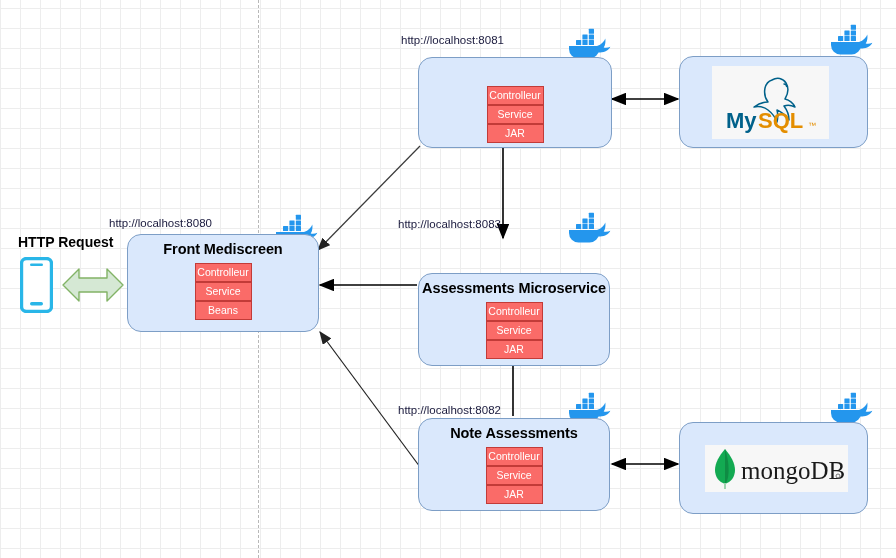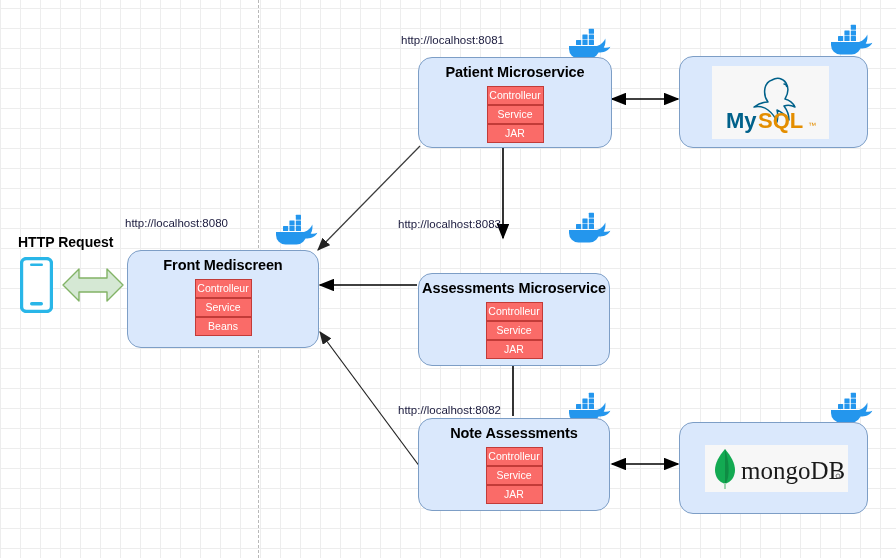--- a/index.html
+++ b/index.html
@@ -153,39 +153,39 @@
       <rect x="10" y="45" width="13" height="3.4" rx="1.7" fill="#29b6e8"></rect>
     </svg>
   </div>
 
   <div class="phone" style="left:62px; top:262px; width:62px; height:46px;">
     <svg width="62" height="46" viewBox="0 0 62 46">
       <path d="M1,23 L17,7 L17,16 L45,16 L45,7 L61,23 L45,39 L45,30 L17,30 L17,39 Z" fill="#d5e8d4" stroke="#82b366" stroke-width="1.4" stroke-linejoin="round"></path>
     </svg>
   </div>
 
-  <div class="url-label" style="left:125px; top:217px;text-align:right;">http://localhost:8080</div>
+  <div class="url-label" style="left:109px; top:217px;text-align:right;">http://localhost:8080</div>
 
   <div class="docker" style="left:270px; top:214px; width:50px; height:32px;">
     <svg width="50" height="32" viewBox="0 0 50 32">
       <g fill="#2496ed">
         <rect x="13" y="12" width="5.2" height="5" rx="0.5"></rect>
         <rect x="19.4" y="12" width="5.2" height="5" rx="0.5"></rect>
         <rect x="25.8" y="12" width="5.2" height="5" rx="0.5"></rect>
         <rect x="19.4" y="6.4" width="5.2" height="5" rx="0.5"></rect>
         <rect x="25.8" y="6.4" width="5.2" height="5" rx="0.5"></rect>
         <rect x="25.8" y="0.8" width="5.2" height="5" rx="0.5"></rect>
         <path d="M6,18 h30 a0,0 0 0 1 0,0 v3 a9.5,9.5 0 0 1 -9.5,9.5 h-11 A9.5,9.5 0 0 1 6,21 Z"></path>
         <path d="M34,18 c4.5,-1.5 7.2,-4.6 8.3,-7.6 c0.4,2.6 0.2,6.5 -1.6,9.1 c2.3,0.4 4.6,0.2 6.6,-0.7
                  c-1.4,3.3 -5.3,5.6 -10,5.6 l-3.3,0 Z"></path>
       </g>
     </svg>
   </div>
 
-  <div class="node" style="left:127px; top:234px; width:192px; height:98px;margin-top:16px;">
+  <div class="node" style="left:127px; top:234px; width:192px; height:98px;">
     <div class="node-title">Front Mediscreen</div>
     <div class="chip-stack">
       <div class="chip">Controlleur</div>
       <div class="chip">Service</div>
       <div class="chip">Beans</div>
     </div>
   </div>
 
   <div class="url-label" style="left:401px; top:34px;">http://localhost:8081</div>
 
@@ -199,21 +199,20 @@
         <rect x="25.8" y="6.4" width="5.2" height="5" rx="0.5"></rect>
         <rect x="25.8" y="0.8" width="5.2" height="5" rx="0.5"></rect>
         <path d="M6,18 h30 a0,0 0 0 1 0,0 v3 a9.5,9.5 0 0 1 -9.5,9.5 h-11 A9.5,9.5 0 0 1 6,21 Z"></path>
         <path d="M34,18 c4.5,-1.5 7.2,-4.6 8.3,-7.6 c0.4,2.6 0.2,6.5 -1.6,9.1 c2.3,0.4 4.6,0.2 6.6,-0.7
                  c-1.4,3.3 -5.3,5.6 -10,5.6 l-3.3,0 Z"></path>
       </g>
     </svg>
   </div>
 
   <div class="node" style="left:418px; top:57px; width:194px; height:91px;">
-    <div class="node-title">Patient Microservice</div>
     <div class="chip-stack">
       <div class="chip">Controlleur</div>
       <div class="chip">Service</div>
       <div class="chip">JAR</div>
     </div>
   </div>
 
   <div class="url-label" style="left:398px; top:218px;">http://localhost:8083</div>
 
   <div class="docker" style="left:563px; top:212px; width:50px; height:32px;">

